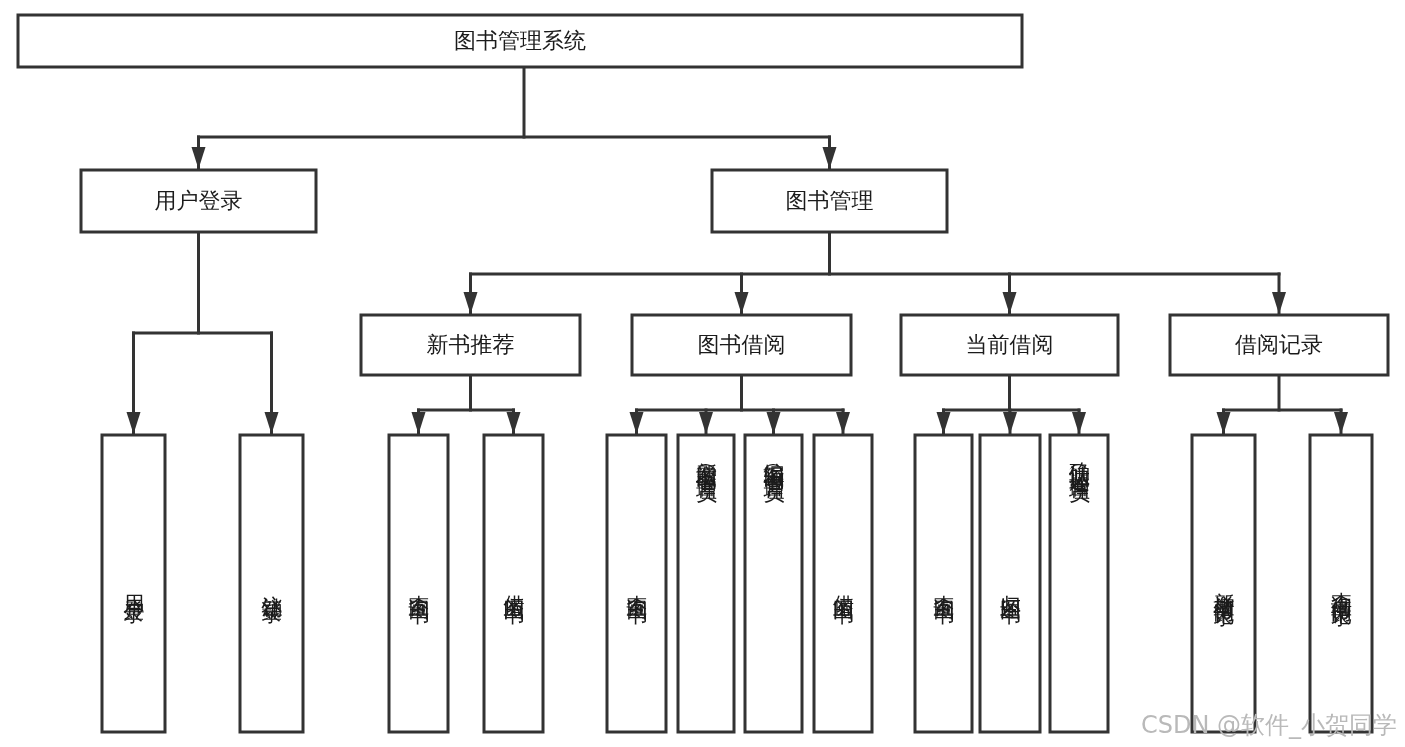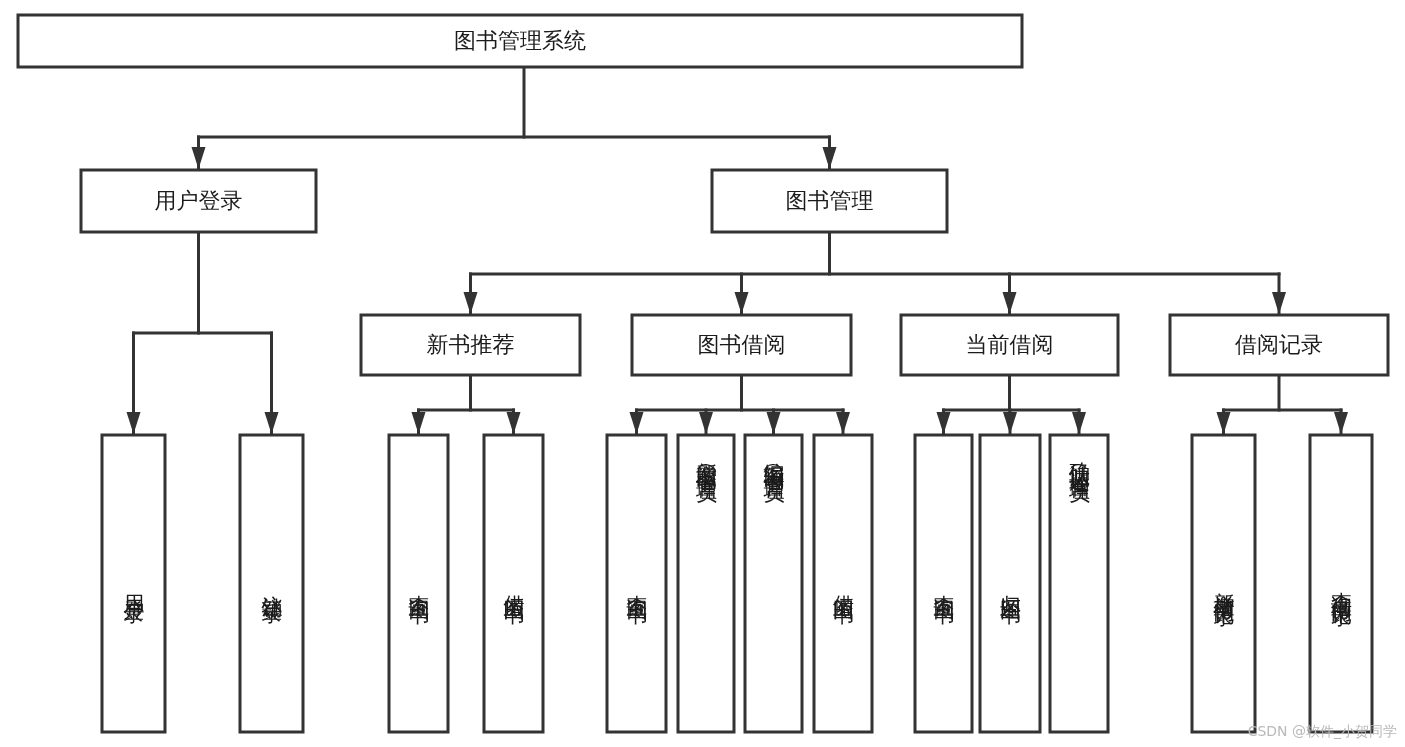--- a/index.html
+++ b/index.html
@@ -66,21 +66,21 @@
     pointer-events: none;
   }
   .leaf-label-wrap.center-v {
     align-items: center;
   }
   .watermark {
     position: absolute;
     right: 8px;
     bottom: 6px;
     font-family: "DejaVu Sans", "Liberation Sans", sans-serif;
-    font-size: 14px;
+    font-size: 24px;
     color: #b9b9b9;
     white-space: nowrap;
     letter-spacing: 0px;
     margin-top: 41px;
   }
 </style>
 </head>
 <body>
 
 <div id="diagram-root">

